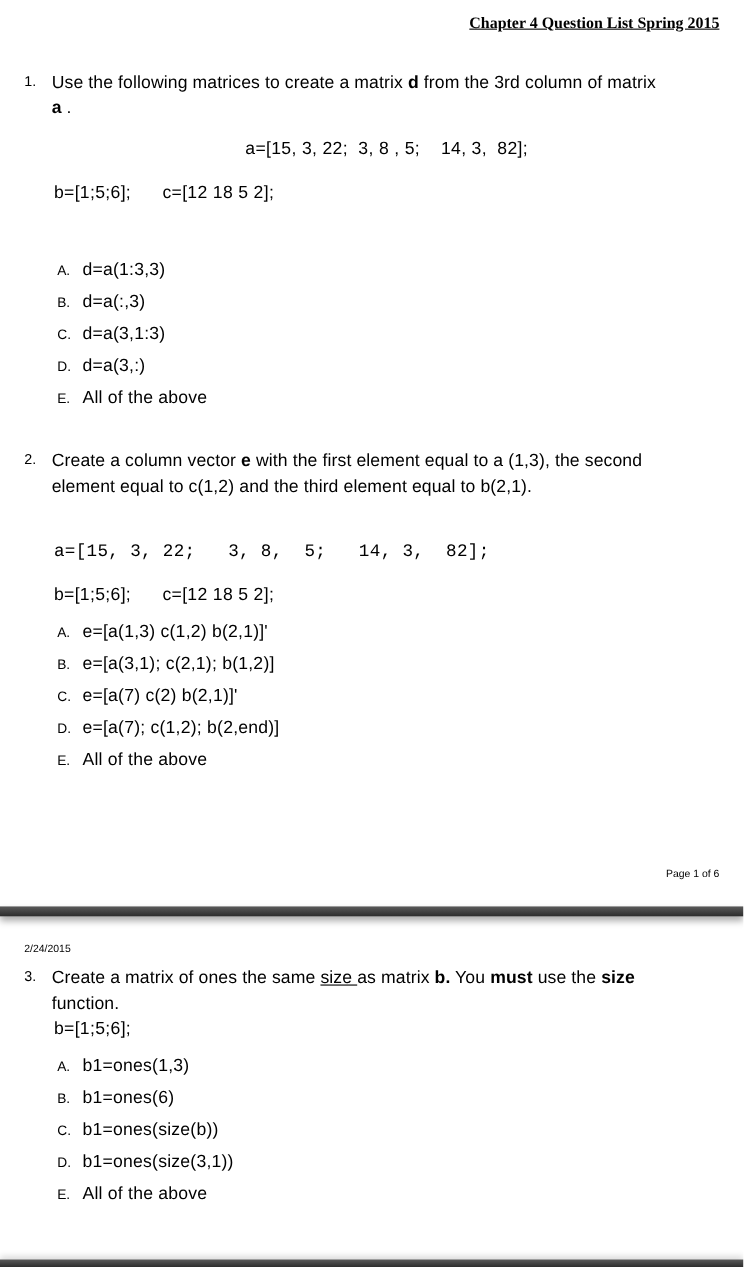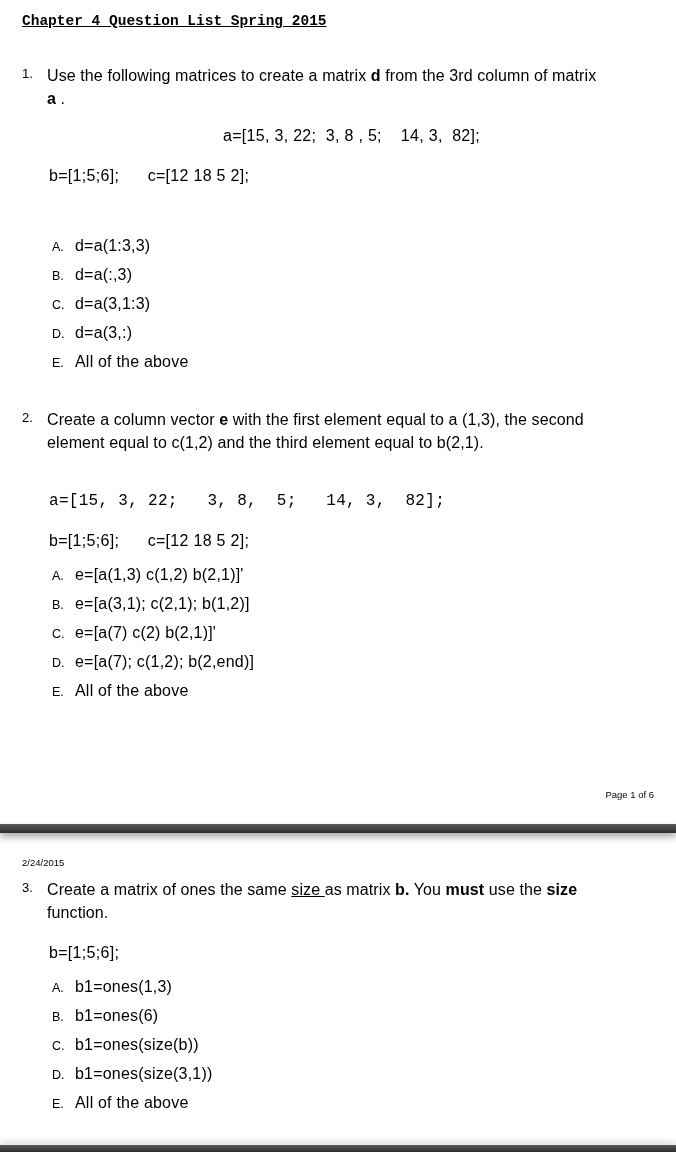--- a/index.html
+++ b/index.html
@@ -10,22 +10,22 @@
     background: #ffffff;
     overflow: hidden;
     font-family: "Liberation Sans", sans-serif;
     color: #000000;
   }
   .page1 { padding: 12px 22px 24px 22px; }
   .page2 { padding: 0 22px 0 22px; }
 
   .doc-title {
     margin: 0;
-    text-align: left;
-    font-family: Liberation Mono, monospace;
+    text-align: right;
+    font-family: Liberation Serif, serif;
     font-size: 14.5px;
     font-weight: bold;
     text-decoration: underline;
     line-height: 18px;
   }
 
   .question { }
   .q-row { display: flex; }
   .q-num {
     width: 25px;
@@ -93,21 +93,21 @@
   .q1 .code-a { margin-top: 16px; text-align: center; }
   .q1 .code-b { margin-top: 21px; }
   .q1 .options { margin-top: 52px; }
 
   .q2 { margin-top: 26px; }
   .q2 .code-a { margin-top: 38px; font-family: Liberation Mono, monospace; }
   .q2 .code-b { margin-top: 20px; }
   .q2 .options { margin-top: 16px; }
 
   .q3 { margin-top: 10px; }
-  .q3 .code-a { margin-top: 19px; }
+  .q3 .code-a { margin-top: 2px; }
   .q3 .options { margin-top: 16px; }
 </style>
 </head>
 <body>
 
 <div class="viewport">
 
   <div class="page1">
 
     <h1 class="doc-title">Chapter 4 Question List Spring 2015</h1>

